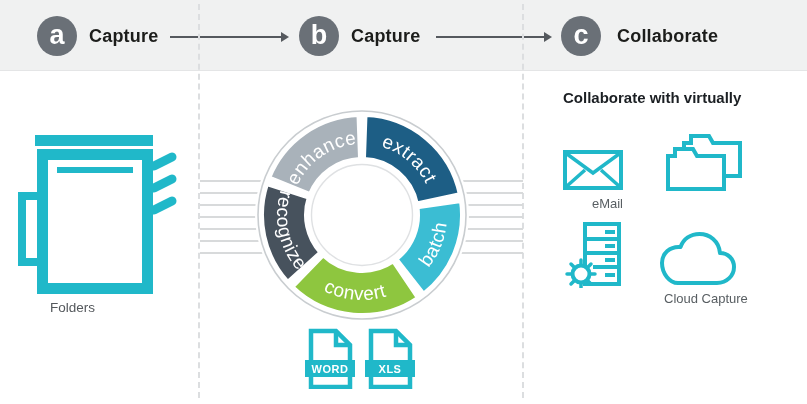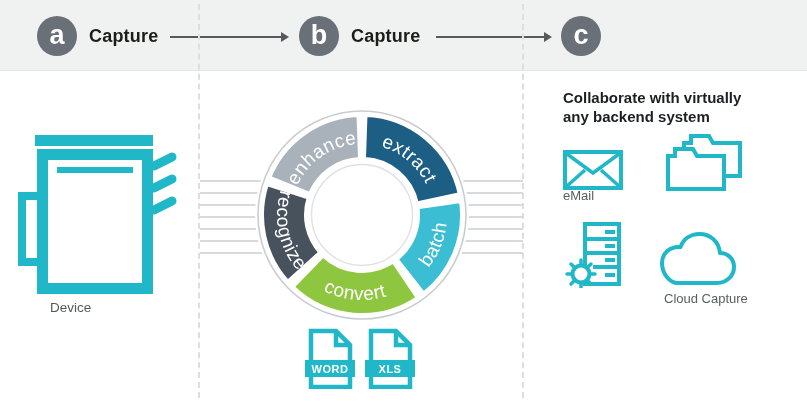--- a/index.html
+++ b/index.html
@@ -42,37 +42,38 @@
 
   <div class="step-badge" style="left:37px">a</div>
   <div class="step-label" style="left:89px">Capture</div>
   <div class="flow-arrow" style="left:170px;width:112px"></div>
 
   <div class="step-badge" style="left:299px">b</div>
   <div class="step-label" style="left:351px">Capture</div>
   <div class="flow-arrow" style="left:436px;width:109px"></div>
 
   <div class="step-badge" style="left:561px">c</div>
+  <div class="step-label" style="left:617px">Collaborate</div>
 
   <div class="divider" style="left:198px"></div>
   <div class="divider" style="left:522px"></div>
 
   <svg class="icon-abs" style="left:14px;top:132px" width="166" height="168" viewBox="0 0 166 168">
     <g stroke="#20b8c9" fill="none">
       <rect x="21" y="3" width="118" height="11" fill="#20b8c9" stroke="none"></rect>
       <line x1="140" y1="34" x2="158" y2="25" stroke-width="9" stroke-linecap="round"></line>
       <line x1="140" y1="56" x2="158" y2="47" stroke-width="9" stroke-linecap="round"></line>
       <line x1="140" y1="78" x2="158" y2="69" stroke-width="9" stroke-linecap="round"></line>
       <rect x="8" y="64" width="24" height="66" stroke-width="8" fill="#fff"></rect>
       <rect x="28.5" y="22.5" width="105" height="134" stroke-width="11" fill="#fff"></rect>
       <rect x="43" y="35" width="76" height="6" fill="#20b8c9" stroke="none"></rect>
     </g>
   </svg>
   <div class="device-label">
-    <div>Device</div>
+    <div>Folders</div>
   </div>
 
   <div class="doc-line" style="top:180px"></div>
   <div class="doc-line" style="top:192px"></div>
   <div class="doc-line" style="top:204px"></div>
   <div class="doc-line" style="top:216px"></div>
   <div class="doc-line" style="top:228px"></div>
   <div class="doc-line" style="top:240px"></div>
   <div class="doc-line" style="top:252px"></div>
 
@@ -111,31 +112,30 @@
     <svg width="52" height="62" viewBox="0 0 52 62">
       <path d="M7 4 H32 L46 18 V60 H7 Z" fill="#fff" stroke="#20b8c9" stroke-width="4.5"></path>
       <path d="M32 4 V18 H46" fill="none" stroke="#20b8c9" stroke-width="4.5"></path>
       <rect x="1" y="33" width="50" height="17" fill="#20b8c9"></rect>
       <text x="26" y="45.5" text-anchor="middle" font-size="11" font-weight="bold" font-family="Liberation Sans, sans-serif" letter-spacing="0.5" fill="#fff">XLS</text>
     </svg>
   </div>
 
   <div class="collab-heading">
     <div>Collaborate with virtually</div>
-    <div>any backend system</div>
   </div>
 
   <svg class="icon-abs" style="left:563px;top:150px" width="60" height="40" viewBox="0 0 60 40">
     <g fill="none" stroke="#20b8c9">
       <rect x="2" y="2" width="56" height="36" stroke-width="4"></rect>
       <path d="M4 4 L30 23 L56 4" stroke-width="3.5"></path>
       <path d="M4 36 L22 20 M56 36 L38 20" stroke-width="3.5"></path>
     </g>
   </svg>
-  <div class="icon-label" style="left:563px;top:188px;width:60px;text-align:left">
+  <div class="icon-label" style="left:563px;top:196px;width:60px;text-align:right">
     <div>eMail</div>
   </div>
 
   <svg class="icon-abs" style="left:666px;top:134px" width="78" height="58" viewBox="0 0 78 58">
     <g stroke="#20b8c9" stroke-width="4" stroke-linejoin="miter">
       <path d="M18 42 V9 H25 V2 H43 L47 9 H74 V42 Z" fill="none"></path>
       <path d="M2 55 V22 H9 V15 H27 L31 22 H58 V55 Z" fill="#fff"></path>
     </g>
   </svg>
 

